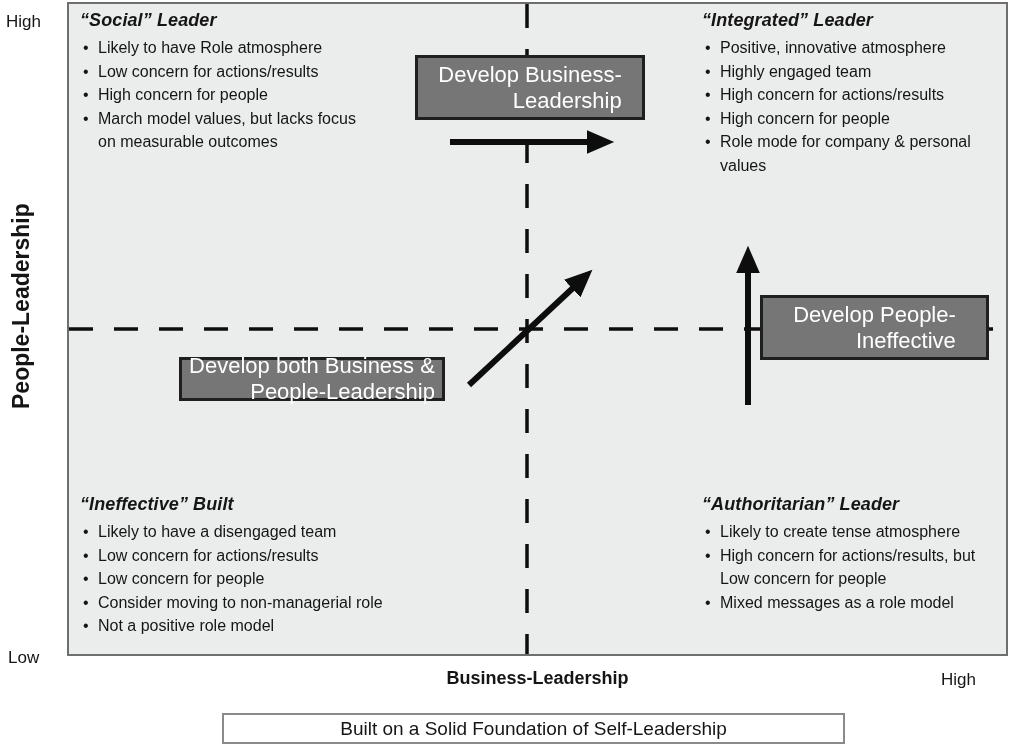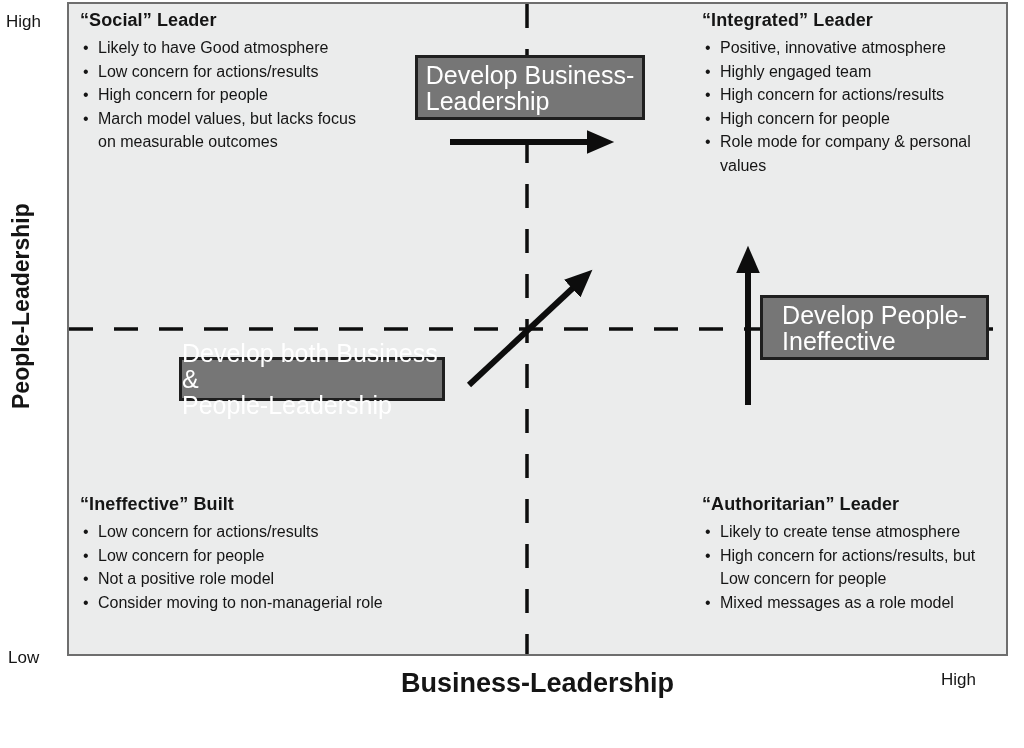--- a/index.html
+++ b/index.html
@@ -15,49 +15,49 @@
     font-family:"Liberation Sans","DejaVu Sans",sans-serif;color:#151515;}
   .page{position:relative;width:1024px;height:748px;}
 
   
   .plot{position:absolute;left:67px;top:2px;width:941px;height:654px;
     background:var(--plot_bg);border:2px solid var(--plot_border);}
   .plot svg{position:absolute;left:0;top:0;z-index:1;}
 
   
   .quad{position:absolute;z-index:2;}
-  .quad-title{font-size:18px;font-weight:bold;letter-spacing:.1px;}
+  .quad-title{font-size:18px;font-weight:bold;letter-spacing:.1px;font-style:italic;}
   .quad ul{list-style:none;margin-top:5px;}
   .quad li{position:relative;padding-left:18px;font-size:16px;line-height:23.5px;
     white-space:pre-line;}
   .quad li::before{content:"•";position:absolute;left:3px;top:0;}
   .quad-tl{left:11px;top:6px;width:340px;}
   .quad-tr{left:633px;top:6px;width:330px;}
   .quad-bl{left:11px;top:490px;width:380px;}
   .quad-br{left:633px;top:490px;width:340px;}
 
   
   .callout{position:absolute;z-index:3;background:var(--callout_bg);
-    border:3px solid var(--callout_border);color:#ffffff;font-size:25px;
-    line-height:26px;text-align:left;display:flex;align-items:center;
+    border:3px solid var(--callout_border);color:#ffffff;font-size:22px;
+    line-height:26px;text-align:right;display:flex;align-items:center;
     justify-content:center;white-space:pre-line;}
   .callout-business{left:346px;top:51px;width:230px;height:65px;}
   .callout-both{left:110px;top:353px;width:266px;height:44px;}
   .callout-people{left:691px;top:291px;width:229px;height:65px;}
 
   
   .corner-label{position:absolute;font-size:17px;}
   .label-y-high{left:6px;top:12px;}
   .label-low{left:8px;top:648px;}
   .label-x-high{left:941px;top:670px;}
   .y-axis-label{position:absolute;left:8px;top:182px;height:248px;width:32px;
     writing-mode:vertical-rl;transform:rotate(180deg);font-size:23px;
     font-weight:bold;text-align:center;}
   .x-axis-label{position:absolute;left:67px;top:668px;width:941px;
-    text-align:center;font-size:27px;font-weight:bold;}
+    text-align:center;font-size:18px;font-weight:bold;}
 
   
   .foundation{position:absolute;left:222px;top:713px;width:623px;height:31px;
     background:#ffffff;border:2px solid var(--foundation_border);
     display:flex;align-items:center;justify-content:center;font-size:19px;}
 </style>
 </head>
 <body>
 
 <div class="page">
@@ -77,21 +77,21 @@
       <line x1="458" y1="0" x2="458" y2="650" stroke="var(--line)" stroke-width="3.5" stroke-dasharray="24 21"></line>
       <line x1="0" y1="325" x2="937" y2="325" stroke="var(--line)" stroke-width="3.5" stroke-dasharray="24 21"></line>
       <line x1="381" y1="138" x2="520" y2="138" stroke="var(--line)" stroke-width="6" marker-end="url(#ah)"></line>
       <line x1="400" y1="381" x2="505" y2="283" stroke="var(--line)" stroke-width="6" marker-end="url(#ah)"></line>
       <line x1="679" y1="401" x2="679" y2="267" stroke="var(--line)" stroke-width="6" marker-end="url(#ah)"></line>
     </svg>
 
     <div class="quad quad-tl">
       <div class="quad-title">“Social” Leader</div>
       <ul>
-          <li>Likely to have Good atmosphere</li>
+          <li>Likely to have Role atmosphere</li>
           <li>Low concern for actions/results</li>
           <li>High concern for people</li>
           <li>March model values, but lacks focus
 on measurable outcomes</li>
         </ul>
     </div>
 
     <div class="quad quad-tr">
       <div class="quad-title">“Integrated” Leader</div>
       <ul>
@@ -100,24 +100,25 @@
           <li>High concern for actions/results</li>
           <li>High concern for people</li>
           <li>Role mode for company &amp; personal
 values</li>
         </ul>
     </div>
 
     <div class="quad quad-bl">
       <div class="quad-title">“Ineffective” Built</div>
       <ul>
+          <li>Likely to have a disengaged team</li>
           <li>Low concern for actions/results</li>
           <li>Low concern for people</li>
+          <li>Consider moving to non-managerial role</li>
           <li>Not a positive role model</li>
-          <li>Consider moving to non-managerial role</li>
         </ul>
     </div>
 
     <div class="quad quad-br">
       <div class="quad-title">“Authoritarian” Leader</div>
       <ul>
           <li>Likely to create tense atmosphere</li>
           <li>High concern for actions/results, but
 Low concern for people</li>
           <li>Mixed messages as a role model</li>
@@ -133,14 +134,17 @@
     <div class="callout callout-people">Develop People-
 Ineffective</div>
   </div>
 
   <span class="corner-label label-low">Low</span>
 
   <div class="x-axis-label">Business-Leadership</div>
 
   <span class="corner-label label-x-high">High</span>
 
+  <div class="foundation">
+    <span>Built on a Solid Foundation of Self-Leadership</span>
+  </div>
 
 </div>
 
 </body></html>

